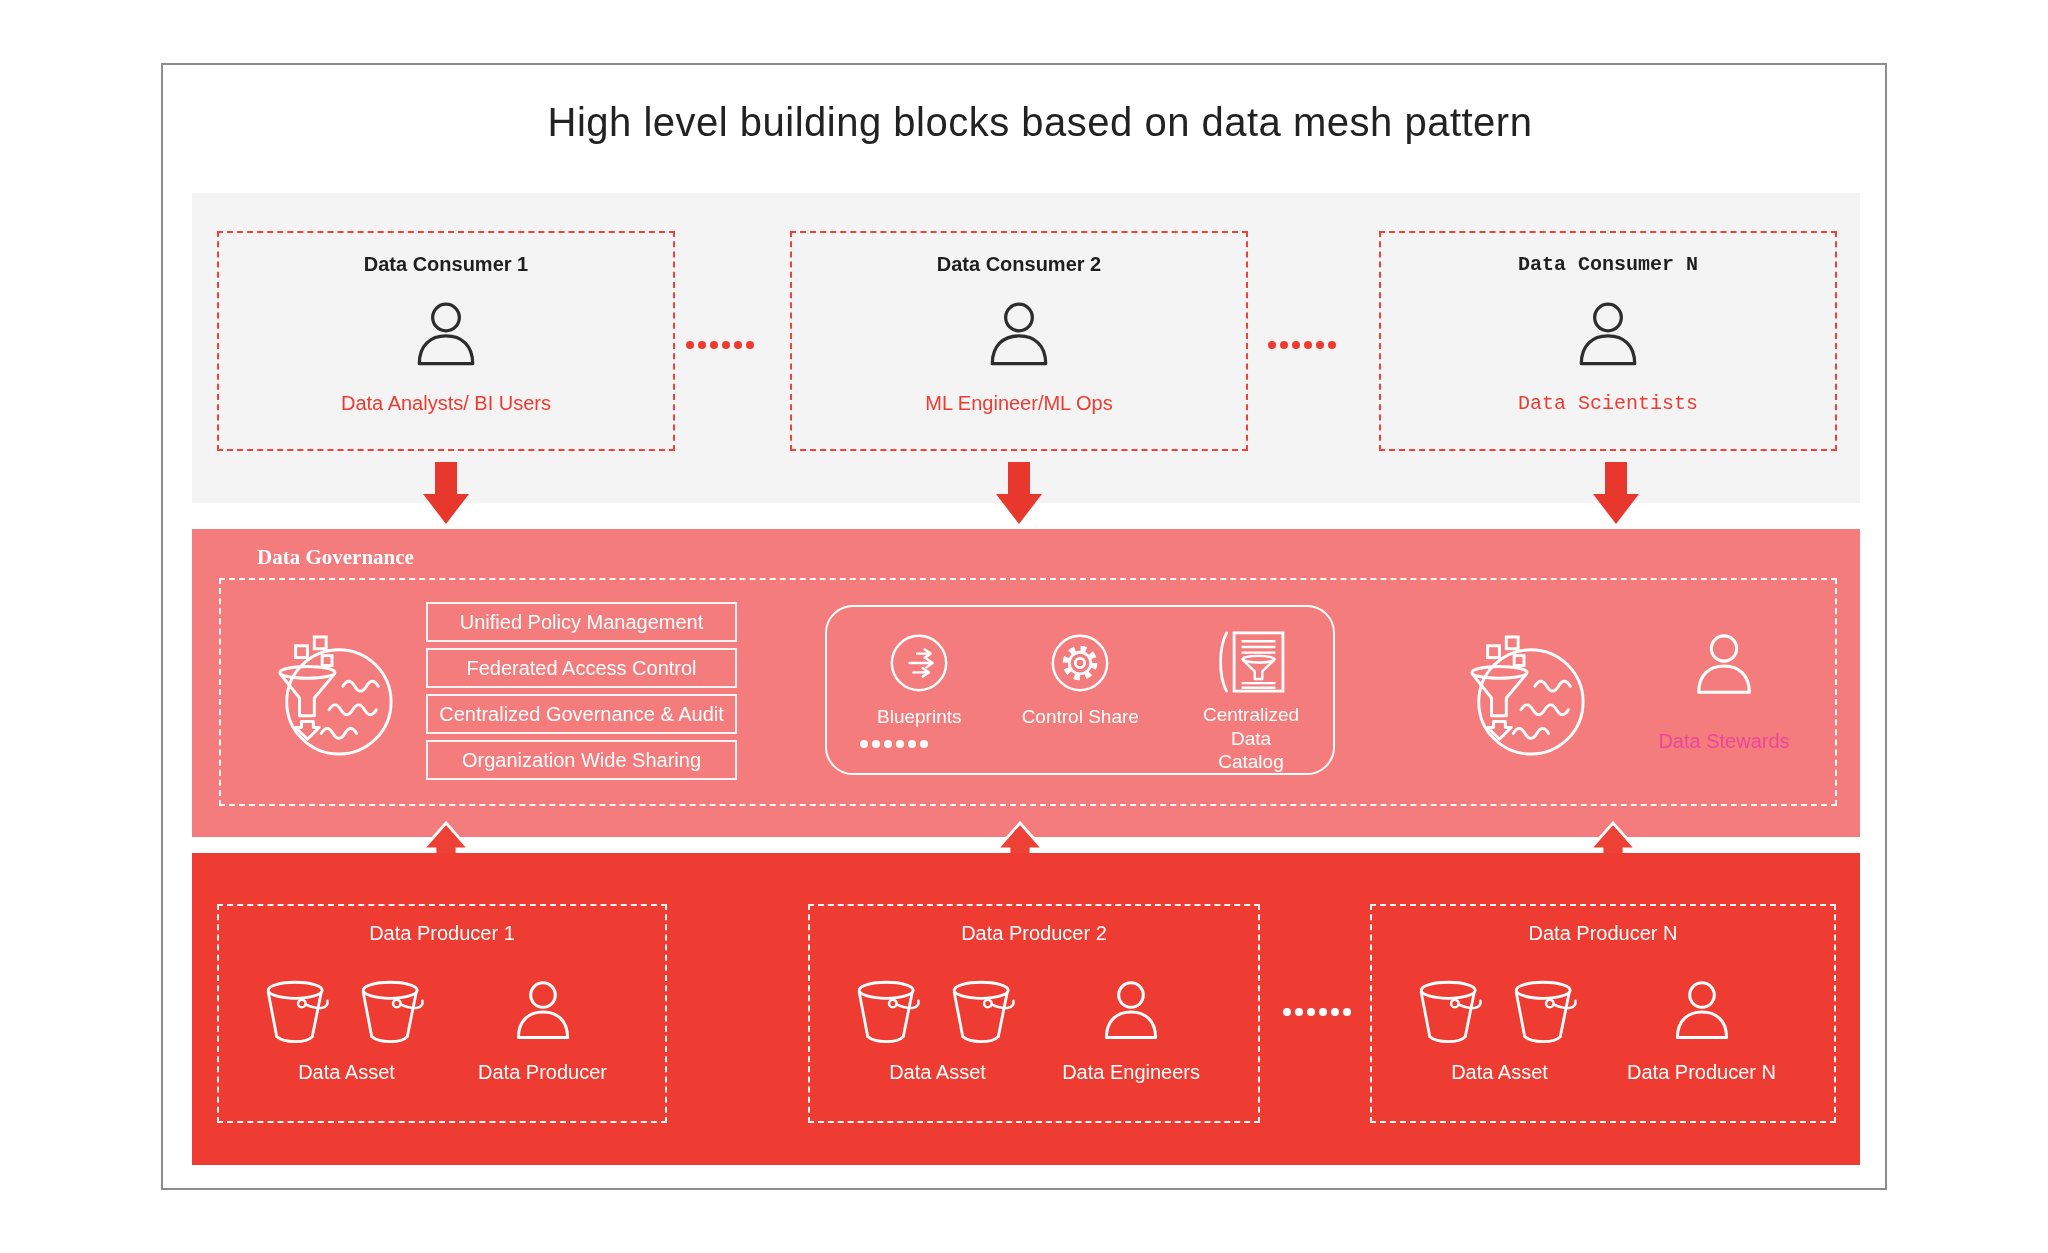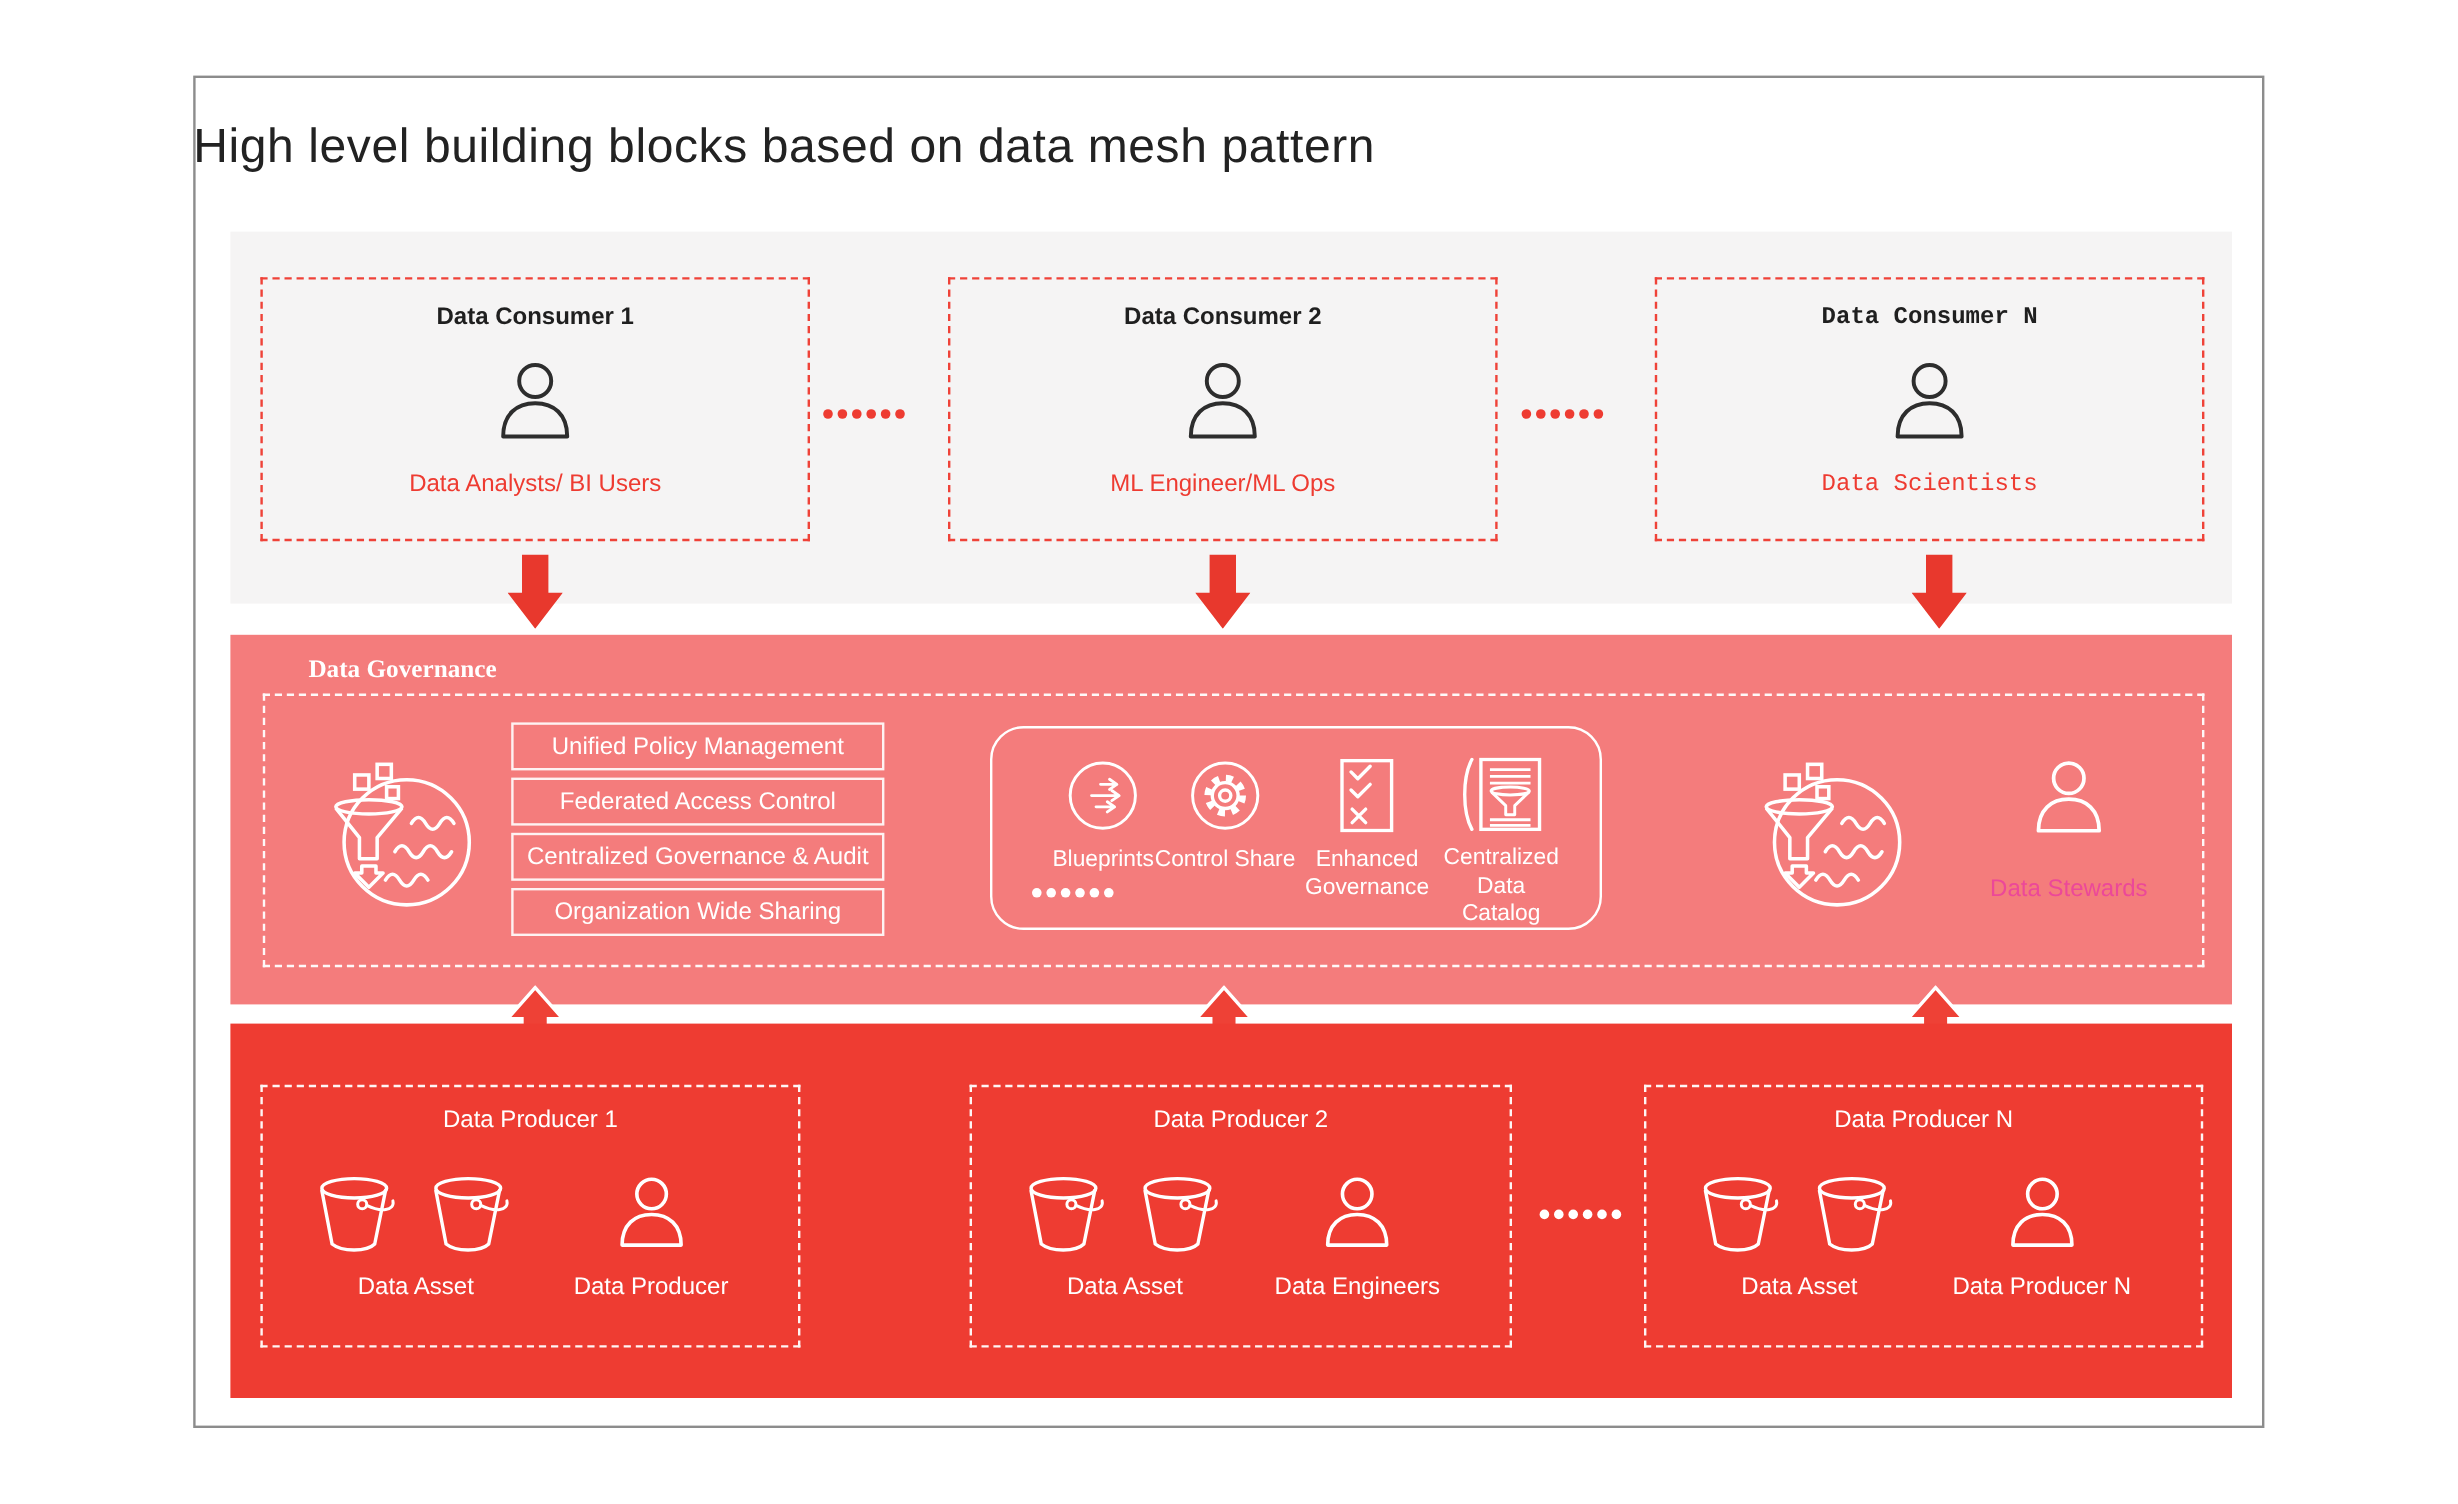--- a/index.html
+++ b/index.html
@@ -1,20 +1,20 @@
 <!DOCTYPE html>
 <html><head>
 <meta charset="utf-8">
 <style>
   html,body{margin:0;padding:0;background:#ffffff;}
   body{font-family:"Liberation Sans","DejaVu Sans",sans-serif;}
   #stage{position:relative;width:2048px;height:1253px;background:#ffffff;overflow:hidden;}
   .frame{position:absolute;left:161px;top:63px;width:1722px;height:1123px;border:2px solid #8c8c8c;background:#ffffff;}
-  .page-title{position:absolute;left:161px;top:100px;width:1726px;text-align:left;
-    font-size:40px;font-weight:500;letter-spacing:0.5px;color:#222222;}
+  .page-title{position:absolute;left:161px;top:100px;width:1726px;text-align:center;
+    font-size:40px;font-weight:500;letter-spacing:0.5px;color:#222222;padding-left:16px;}
   .band{position:absolute;left:192px;width:1668px;}
   .band-gray{top:193px;height:310px;background:#F5F4F4;}
   .band-pink{top:529px;height:308px;background:#F47C7C;}
   .band-red{top:853px;height:312px;background:#EE3C32;}
 
   
   .consumer-box{position:absolute;top:231px;width:458px;height:220px;border:2px dashed #EF4238;
     display:flex;flex-direction:column;align-items:center;box-sizing:border-box;}
   .consumer-title{margin-top:20px;font-size:20px;font-weight:bold;color:#1f1f1f;}
   .consumer-person{margin-top:22px;width:76px;height:78px;color:#2d2d2d;}
@@ -206,28 +206,20 @@
     <div class="svc-item">
       <div class="svc-icon">
           <svg class="use" width="60" height="60">
             <use href="#sym-gear"></use>
           </svg>
         </div>
       <div class="svc-label" style="white-space:nowrap;">Control Share</div>
     </div>
     <div class="svc-item">
       <div class="svc-icon">
-          <svg class="use" width="46" height="62">
-            <use href="#sym-checklist"></use>
-          </svg>
-        </div>
-      <div class="svc-label" style="max-width:118px;">Enhanced Governance</div>
-    </div>
-    <div class="svc-item">
-      <div class="svc-icon">
           <svg class="use" width="68" height="62">
             <use href="#sym-catalog"></use>
           </svg>
         </div>
       <div class="svc-label" style="max-width:104px;">Centralized Data Catalog</div>
     </div>
   </div>
   <div class="dots dots-white svc-ellipsis">
       <i></i>
       <i></i>

